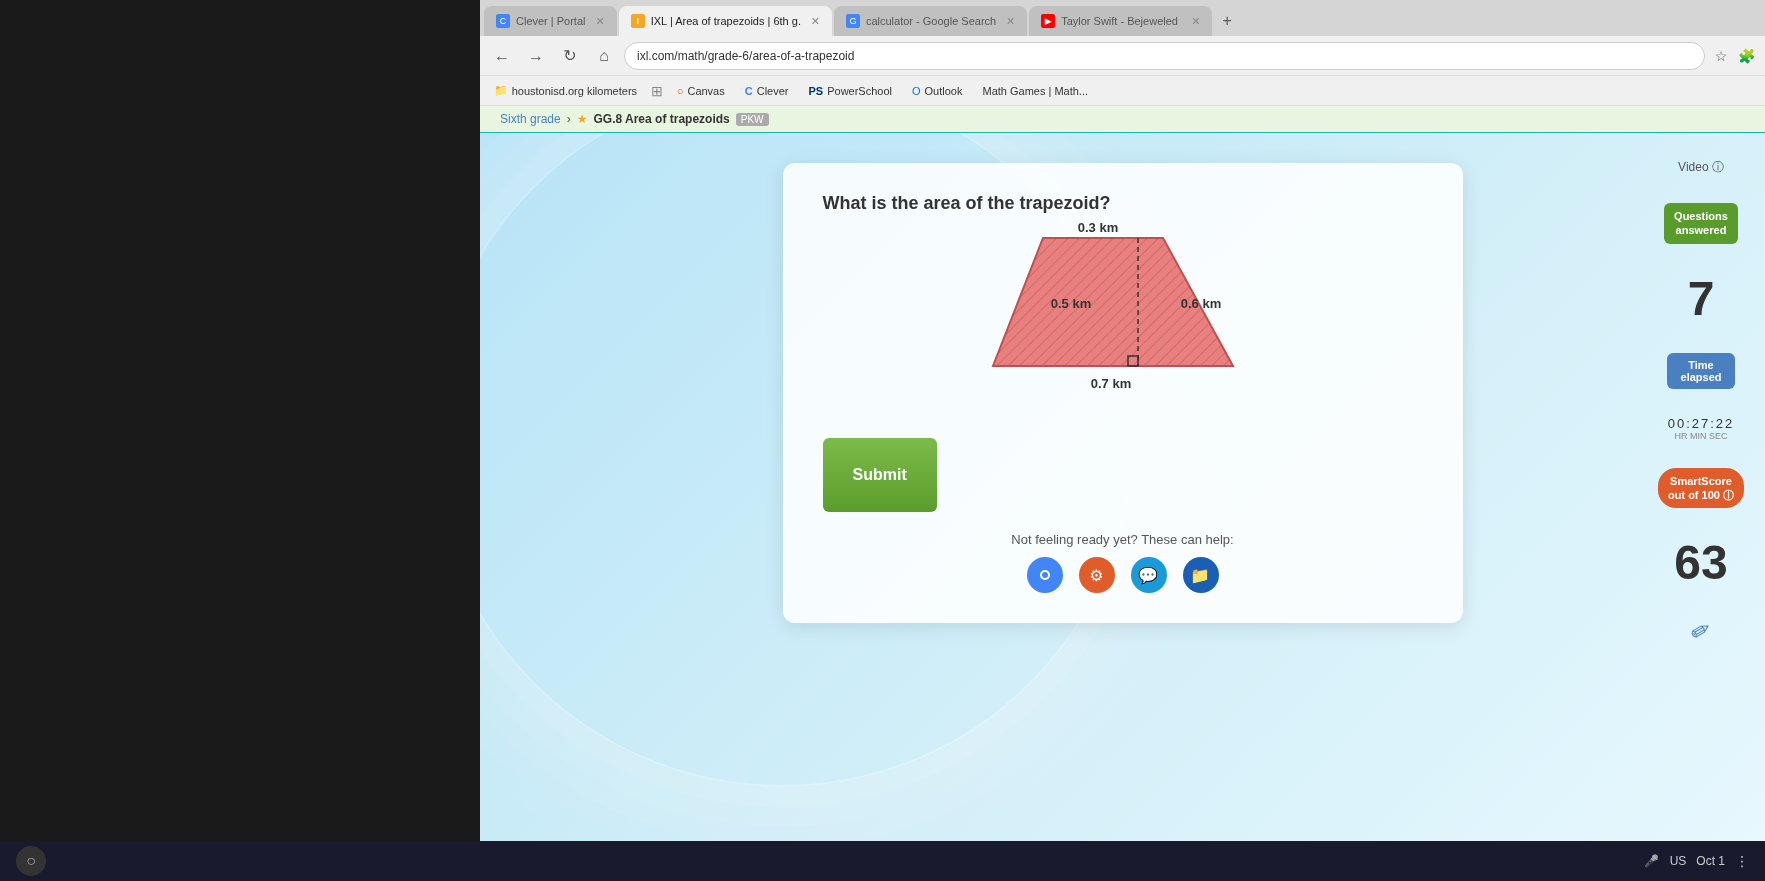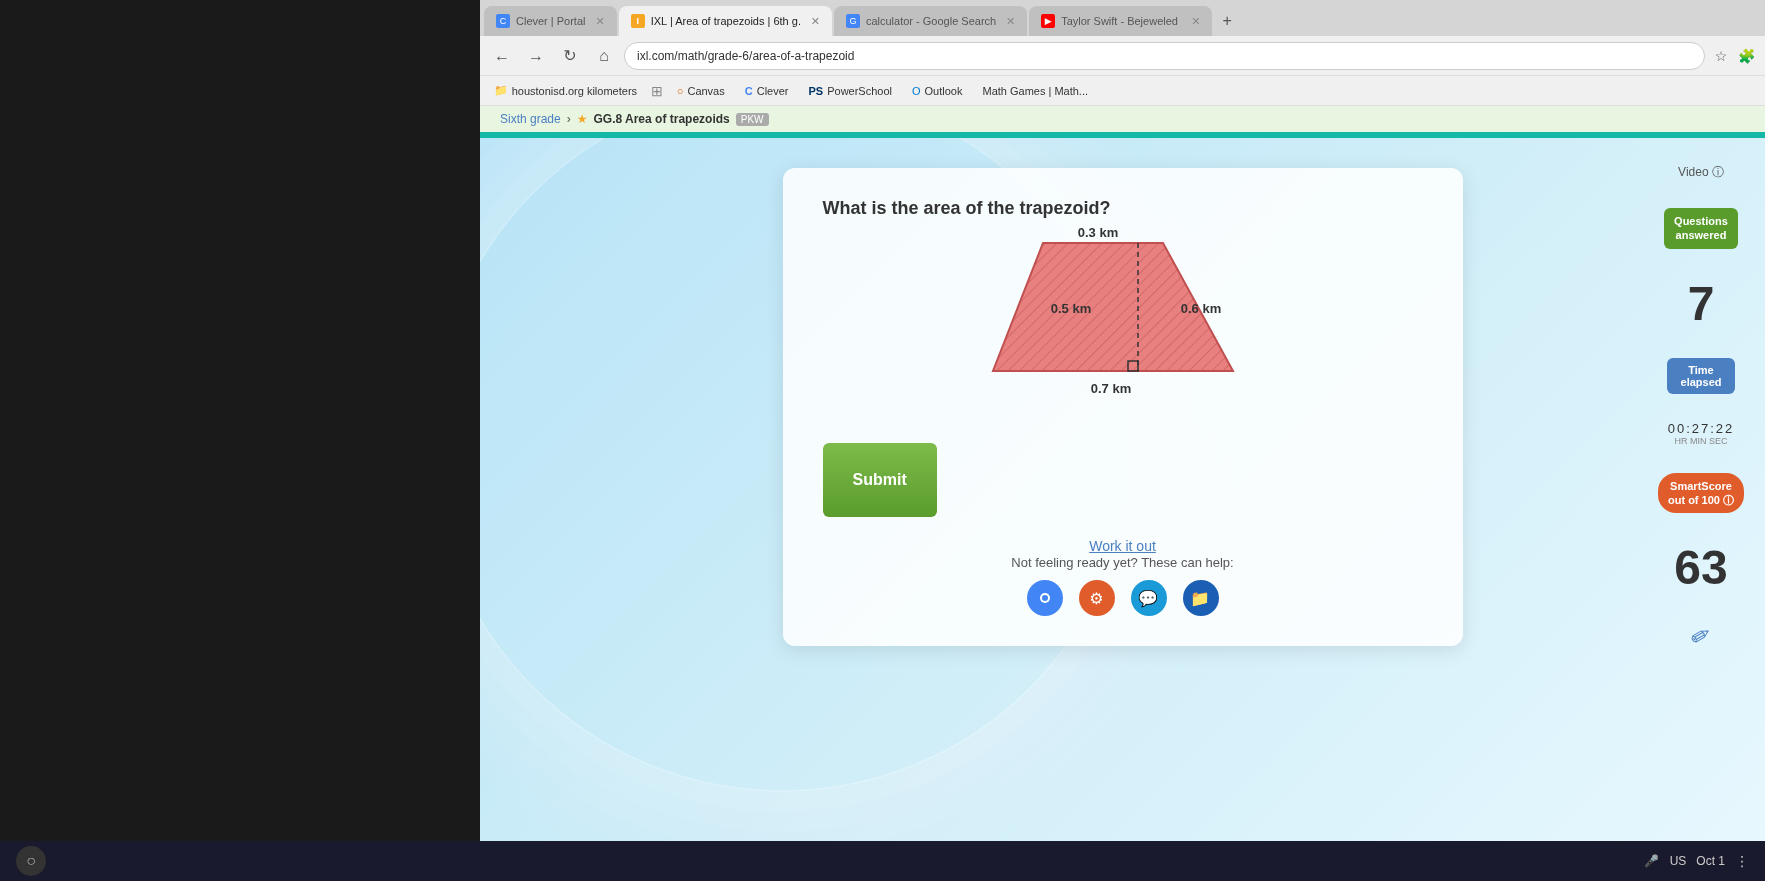--- a/index.html
+++ b/index.html
@@ -196,21 +196,21 @@
 
     
     .ixl-breadcrumb {
       background: #e8f5e1;
       padding: 6px 20px;
       display: flex;
       align-items: center;
       gap: 6px;
       font-size: 12px;
       color: #555;
-      border-bottom: 6px solid #14b8a6;
+      border-bottom: 1px solid #14b8a6;
     }
     .breadcrumb-link {
       color: #4a7fc1;
       cursor: pointer;
     }
     .breadcrumb-star {
       color: #f5a623;
     }
     .breadcrumb-current {
       font-weight: bold;
@@ -530,23 +530,20 @@
               <text x="238" y="90" text-anchor="middle" font-size="13" font-weight="bold" fill="#333">0.6 km</text>
 
               <text x="148" y="170" text-anchor="middle" font-size="13" font-weight="bold" fill="#333">0.7 km</text>
             </svg>
           </div>
 
 
           <button class="submit-btn">Submit</button>
 
           <div class="work-it-out">
-            <div style="margin-top: 16px;">
-              <a class="work-it-out-link">Work it out</a>
-            </div>
             <div class="work-it-out-text">Not feeling ready yet? These can help:</div>
 
             <div style="display:flex; gap:16px; justify-content:center; margin-top:10px;">
               <div style="width:36px;height:36px;border-radius:50%;background:#4285f4;display:flex;align-items:center;justify-content:center;">
                 <svg width="20" height="20" viewBox="0 0 20 20">
                     <circle cx="10" cy="10" r="9" fill="#4285f4"></circle>
                     <circle cx="10" cy="10" r="5" fill="white"></circle>
                     <circle cx="10" cy="10" r="3" fill="#4285f4"></circle>
                   </svg>
               </div>

